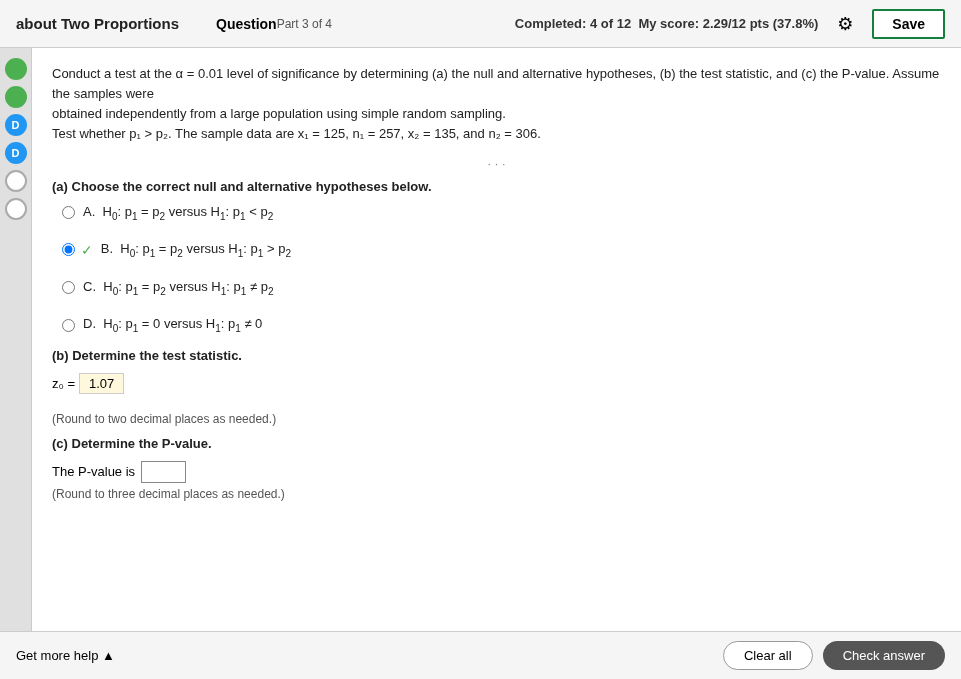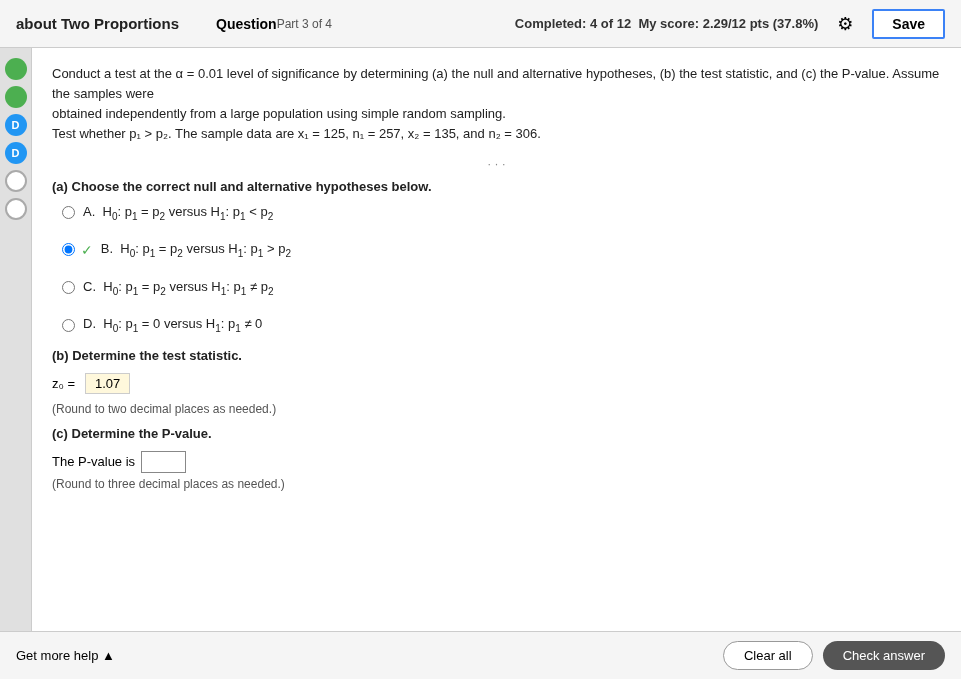--- a/index.html
+++ b/index.html
@@ -58,21 +58,21 @@
       background: none;
       border: none;
       cursor: pointer;
       display: flex;
       align-items: center;
       justify-content: center;
       font-size: 18px;
     }
     .save-btn {
       background: white;
-      border: 2px solid #3b82f6;
+      border: 2px solid #15803d;
       padding: 5px 18px;
       font-size: 14px;
       font-weight: 600;
       cursor: pointer;
       border-radius: 2px;
     }
 
     
     .main-content {
       display: flex;
@@ -162,23 +162,23 @@
     .check-icon {
       color: #4CAF50;
       font-size: 14px;
       margin-left: -2px;
     }
 
     
     .part-b-row {
       display: flex;
       align-items: center;
-      gap: 10px;
-      font-size: 13px;
-      margin-bottom: 8px;
+      gap: 4px;
+      font-size: 13px;
+      margin-bottom: 18px;
     }
     .z0-value {
       background: #fff8dc;
       border: 1px solid #ccc;
       padding: 2px 8px;
       font-size: 13px;
       min-width: 45px;
       text-align: center;
     }
     .round-note {

